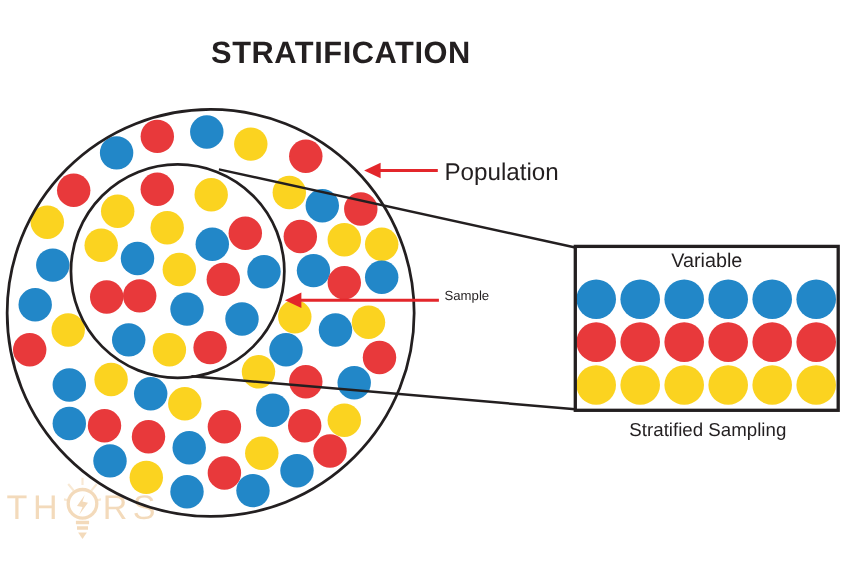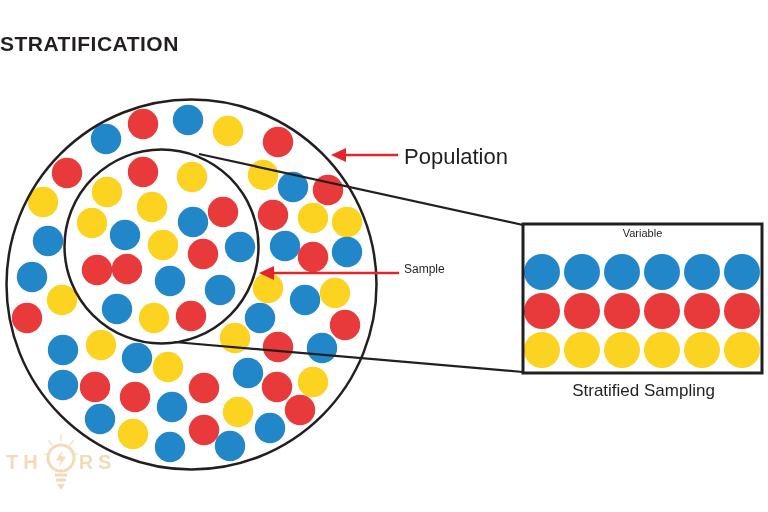--- a/index.html
+++ b/index.html
@@ -1,27 +1,27 @@
 <!DOCTYPE html>
 <html><head>
 <meta charset="utf-8">
 <style>
   html,body{margin:0;padding:0;background:#ffffff;}
   #stage{position:relative;width:768px;height:512px;background:#ffffff;overflow:hidden;
          font-family:"Liberation Sans", sans-serif;}
   #diagram-svg{position:absolute;left:0;top:0;z-index:2;}
   .lbl{position:absolute;color:#231f20;z-index:3;white-space:nowrap;}
-  #title{left:0;top:32px;width:620px;font-size:21px;font-weight:bold;
+  #title{left:0;top:32px;width:620px;text-align:center;font-size:28px;font-weight:bold;
          letter-spacing:0.5px;}
   #population-label{left:404px;top:144px;font-size:22px;}
   #sample-label{left:404px;top:262px;font-size:12px;}
-  #variable-label{left:523px;top:227px;width:239px;text-align:center;font-size:11px;}
+  #variable-label{left:523px;top:227px;width:239px;text-align:center;font-size:18px;}
   #stratified-label{left:524px;top:381px;width:239px;text-align:center;font-size:17px;}
   #watermark{position:absolute;left:6px;top:434px;z-index:1;display:flex;align-items:flex-start;
-             color:#f3d9b8;font-size:20px;font-weight:bold;letter-spacing:5px;opacity:0.95;}
+             color:#f3d9b8;font-size:31px;font-weight:normal;letter-spacing:5px;opacity:0.95;}
   #watermark .wm-txt{line-height:36px;padding-top:10px;}
   #watermark svg{margin:0 1px;}
 </style>
 </head>
 <body>
 
 <div id="stage">
 
   <div id="watermark">
     <span class="wm-txt">TH</span>

